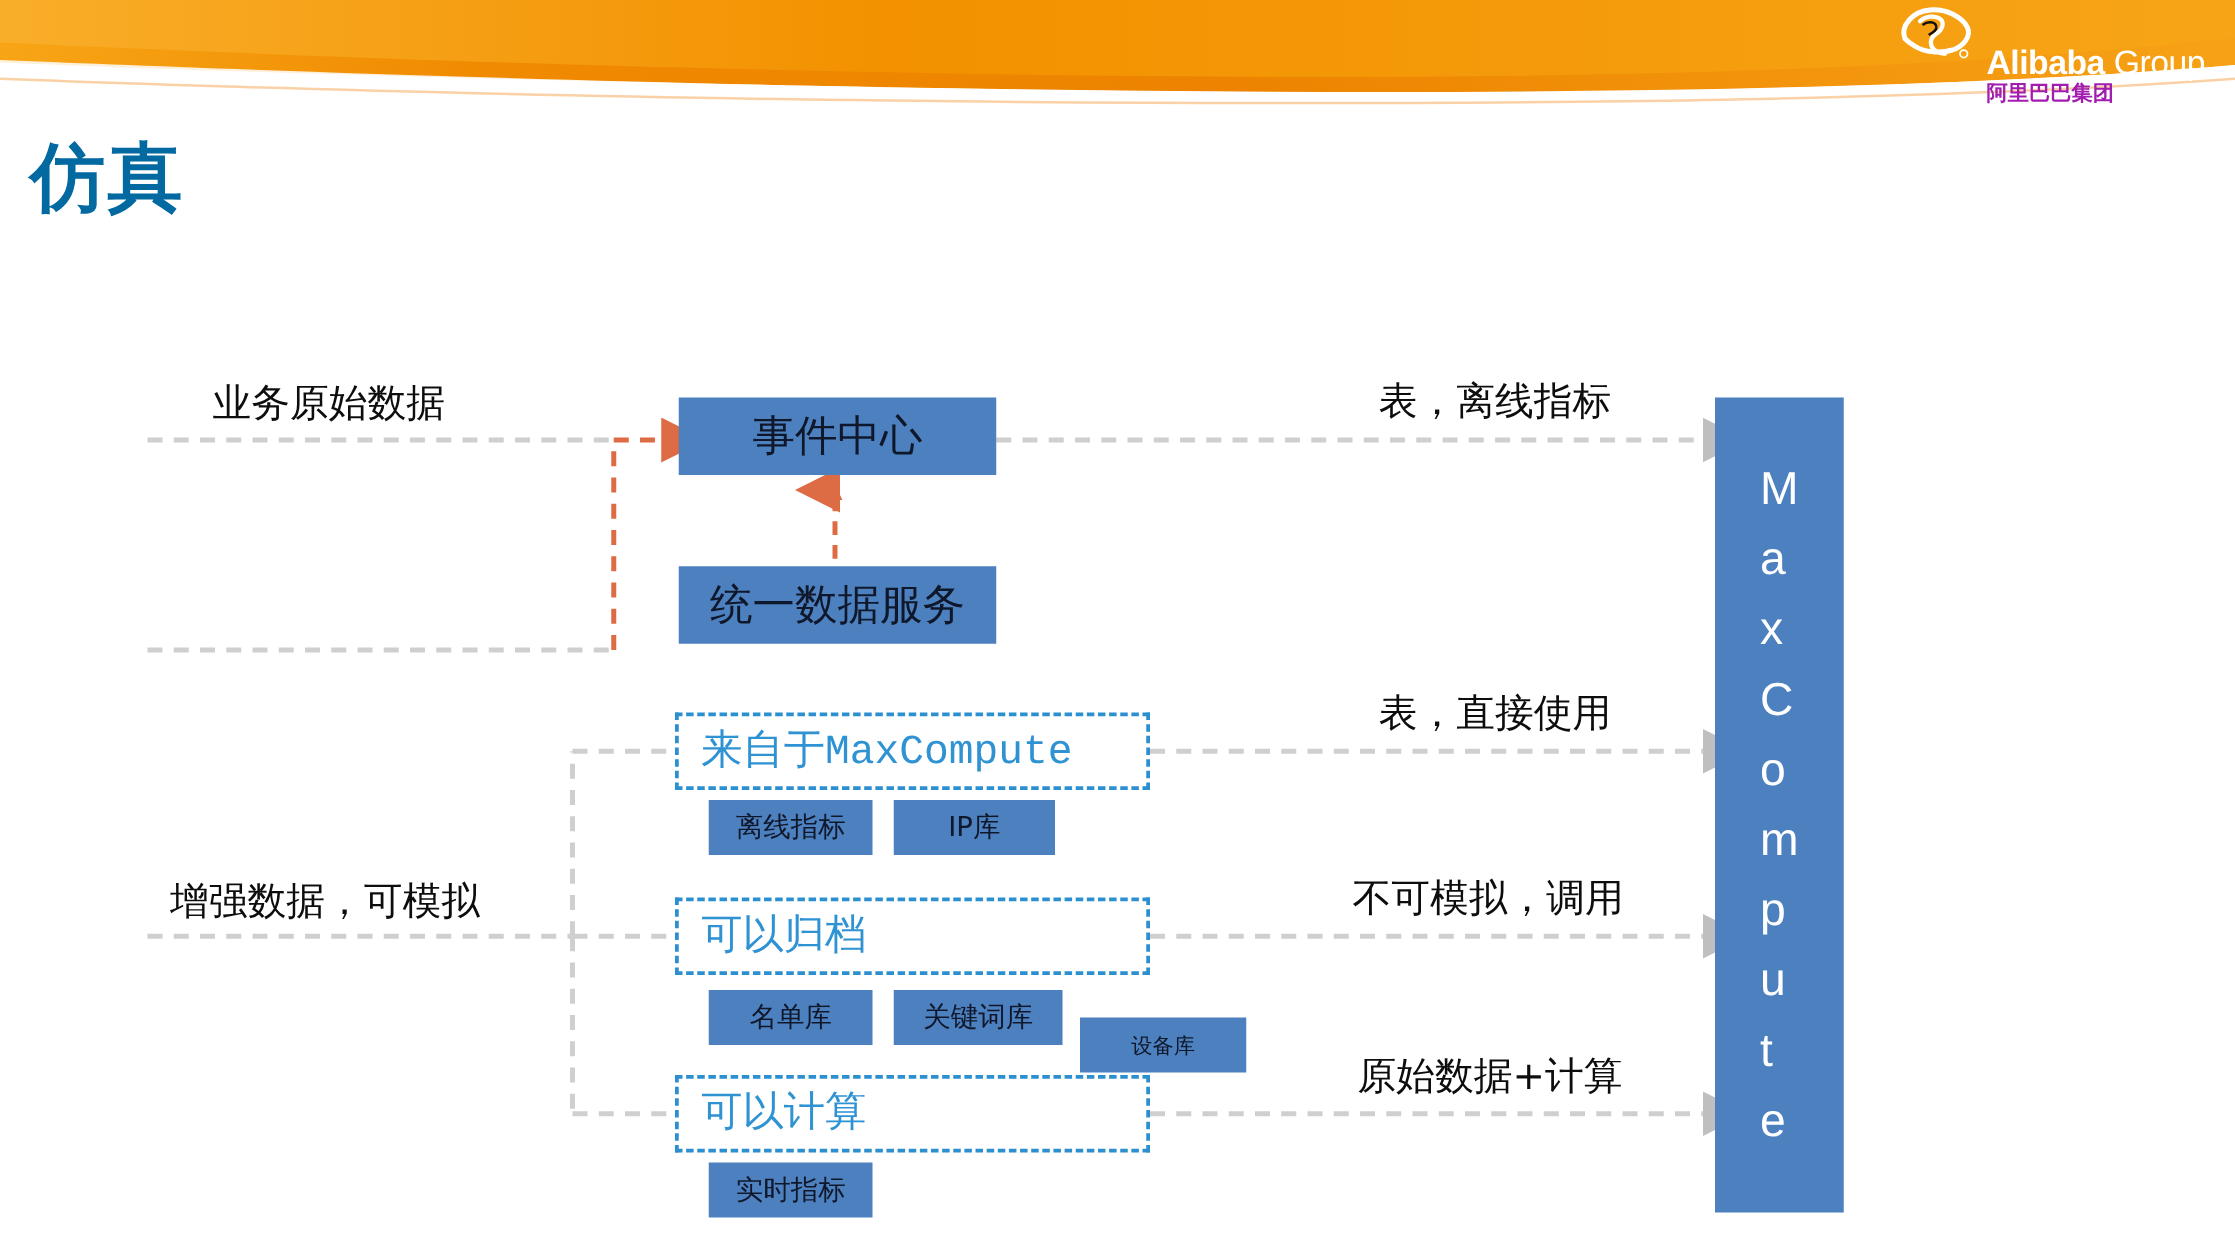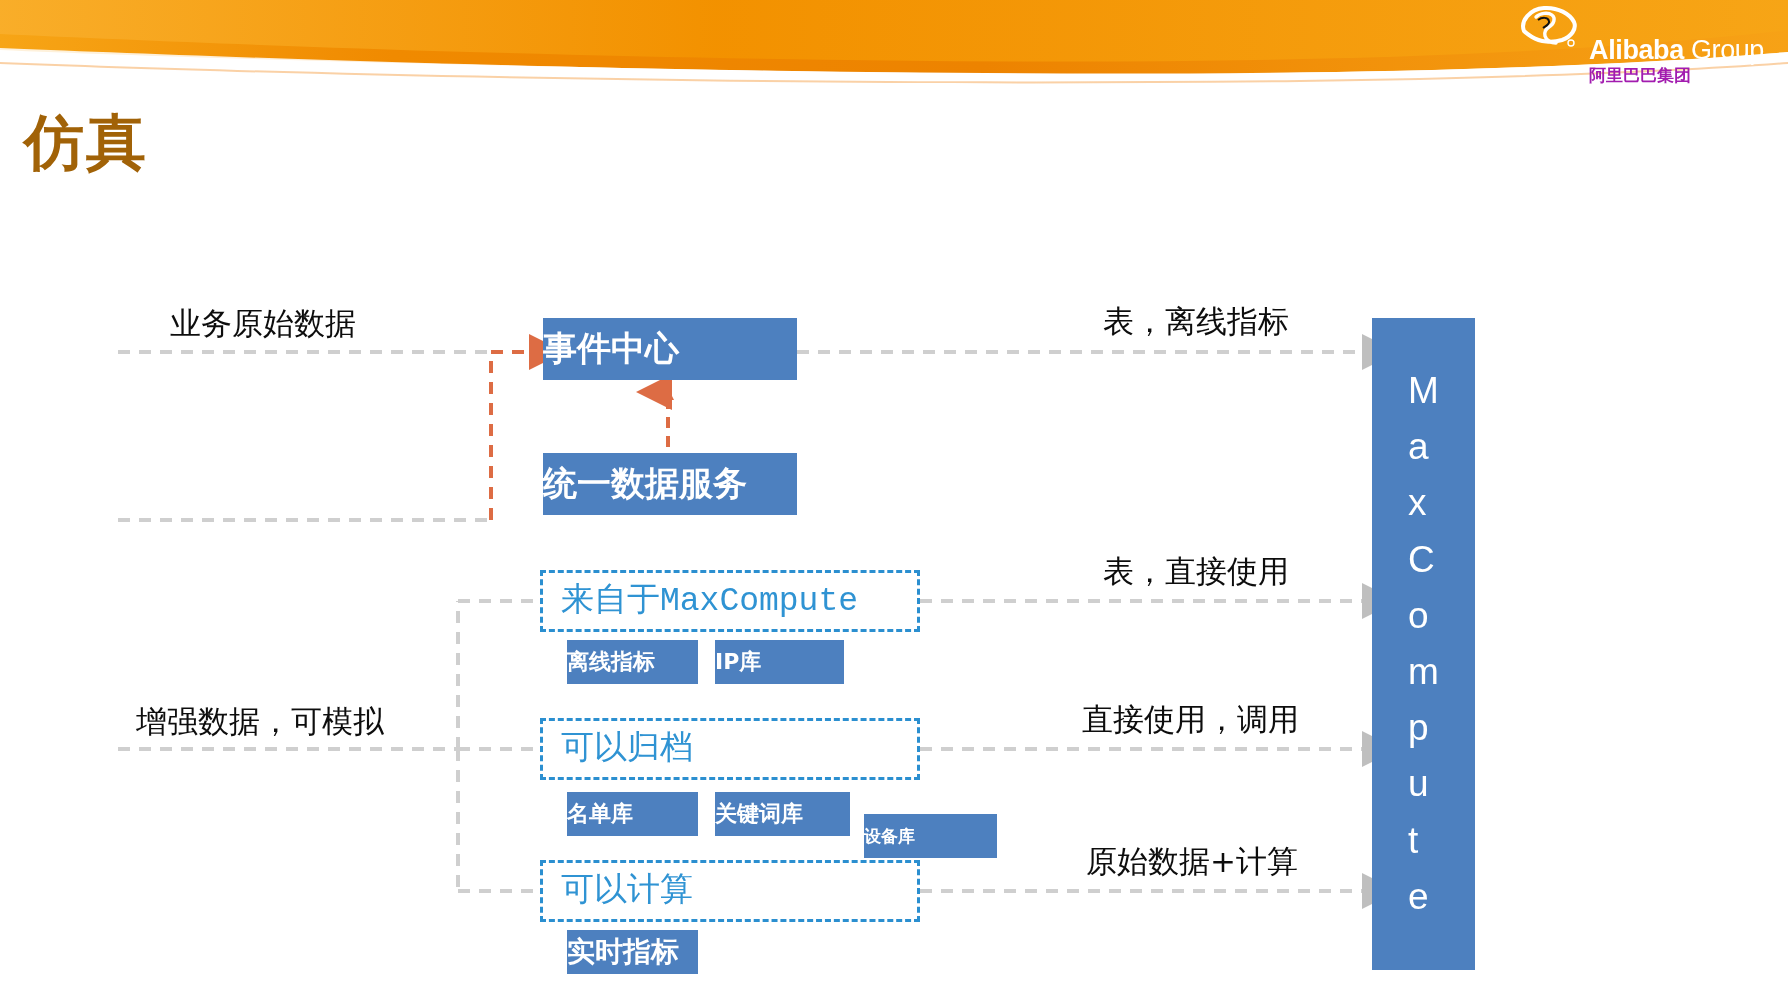--- a/index.html
+++ b/index.html
@@ -19,31 +19,30 @@
   .logo{position:absolute;right:24px;top:4px;height:48px;display:flex;align-items:flex-start;gap:9px;}
   .logo-mark{width:62px;height:46px;position:relative;flex:0 0 auto;}
   .logo-text{display:flex;flex-direction:column;line-height:1;padding-top:1px;}
   .logo-line1{font-size:27px;font-weight:bold;color:#ffffff;letter-spacing:-0.4px;white-space:nowrap;margin-top:32px;}
   .logo-line1 .grp{font-weight:normal;}
   .logo-line2{font-size:17px;color:#a21caf;letter-spacing:0px;margin-top:3px;white-space:nowrap;font-family:"DejaVu Sans",sans-serif;font-weight:bold;}
 
   
   .page-title{
     position:absolute;left:24px;top:112px;
-    font-size:60px;font-weight:bold;color:#a16207;
+    font-size:60px;font-weight:bold;color:#0369a1;
     letter-spacing:2px;line-height:1;
     font-family:"DejaVu Sans",sans-serif;
   }
 
   
   .blue-box{
-    position:absolute;background:#4d80bf;color:#ffffff;
-    display:flex;align-items:center;
+    position:absolute;background:#4d80bf;color:#0f172a;
+    display:flex;align-items:center;justify-content:center;
     font-family:"DejaVu Sans",sans-serif;
-    font-weight:bold;
   }
   .dashed-box{
     position:absolute;border:3px dashed #2b8fd0;
     display:flex;align-items:center;
     color:#2f93d3;font-family:"DejaVu Sans",sans-serif;
     box-sizing:border-box;
   }
   .dashed-box span{padding-left:18px;font-size:33px;line-height:1;font-family:Liberation Mono, monospace;}
 
   .lbl{
@@ -145,21 +144,21 @@
     <line x1="920" y1="601" x2="1366" y2="601" stroke="#cfcfcf" stroke-width="4" stroke-dasharray="12,9" marker-end="url(#gray-arrow)"></line>
     <line x1="920" y1="749" x2="1366" y2="749" stroke="#cfcfcf" stroke-width="4" stroke-dasharray="12,9" marker-end="url(#gray-arrow)"></line>
     <line x1="920" y1="891" x2="1366" y2="891" stroke="#cfcfcf" stroke-width="4" stroke-dasharray="12,9" marker-end="url(#gray-arrow)"></line>
   </svg>
 
   <div class="lbl" style="left:170px;top:308px;">业务原始数据</div>
   <div class="lbl" style="left:136px;top:706px;">增强数据，可模拟</div>
 
   <div class="lbl" style="left:1103px;top:306px;">表，离线指标</div>
   <div class="lbl" style="left:1103px;top:556px;text-align:center;">表，直接使用</div>
-  <div class="lbl" style="left:1082px;top:704px;">直接使用，调用</div>
+  <div class="lbl" style="left:1082px;top:704px;">不可模拟，调用</div>
   <div class="lbl" style="left:1086px;top:846px;">原始数据+计算</div>
 
   <div class="blue-box" style="left:543px;top:318px;width:254px;height:62px;font-size:34px;">
     <span>事件中心</span>
   </div>
 
   <div class="blue-box" style="left:543px;top:453px;width:254px;height:62px;font-size:34px;">
     <span>统一数据服务</span>
   </div>
 
@@ -185,21 +184,21 @@
   <div class="blue-box" style="left:567px;top:792px;width:131px;height:44px;font-size:22px;">
     <span>名单库</span>
   </div>
   <div class="blue-box" style="left:715px;top:792px;width:135px;height:44px;font-size:22px;">
     <span>关键词库</span>
   </div>
   <div class="blue-box" style="left:864px;top:792px;width:133px;height:44px;font-size:17px;margin-top:22px;">
     <span>设备库</span>
   </div>
 
-  <div class="blue-box" style="left:567px;top:930px;width:131px;height:44px;font-size:28px;">
+  <div class="blue-box" style="left:567px;top:930px;width:131px;height:44px;font-size:22px;">
     <span>实时指标</span>
   </div>
 
   <div class="maxbar" style="left:1372px;top:318px;width:103px;height:652px;">
     <div id="maxletters">
         <b>M</b>
         <b>a</b>
         <b>x</b>
         <b>C</b>
         <b>o</b>

